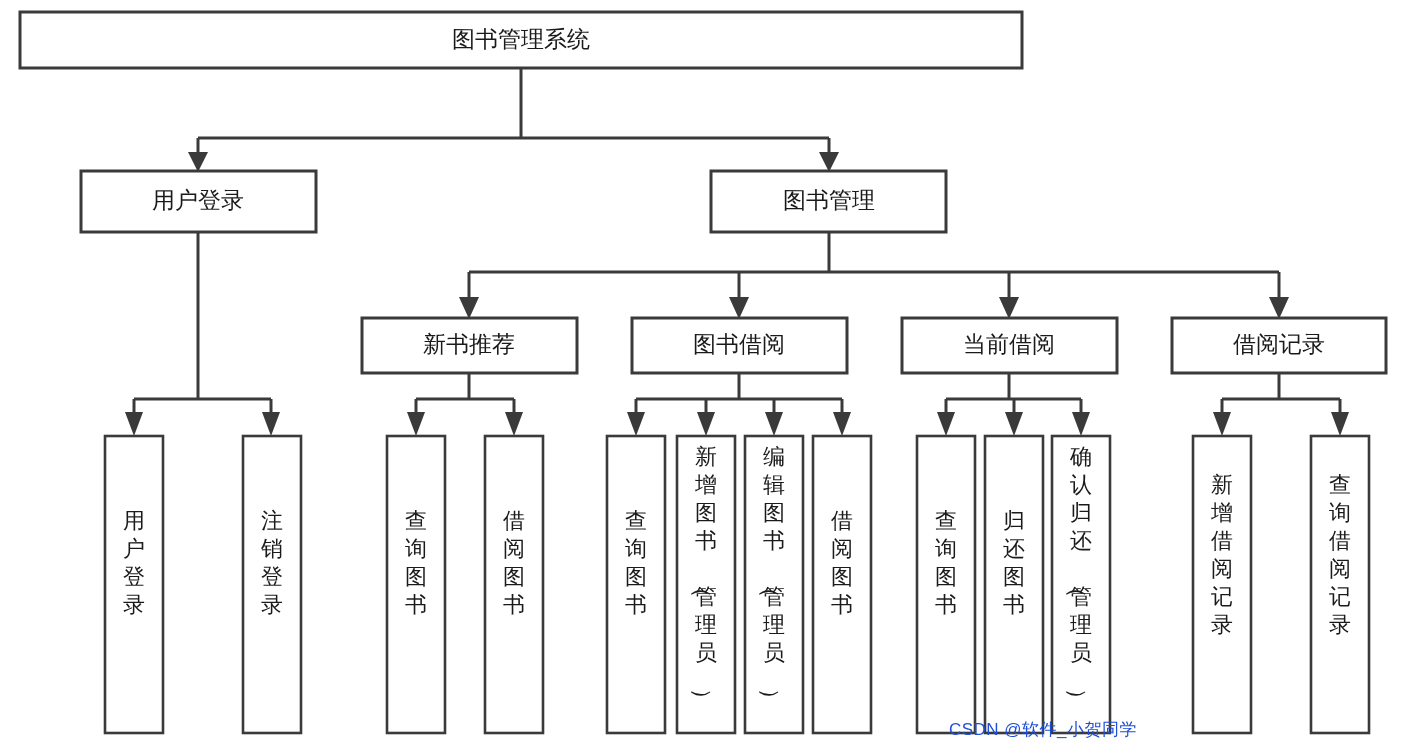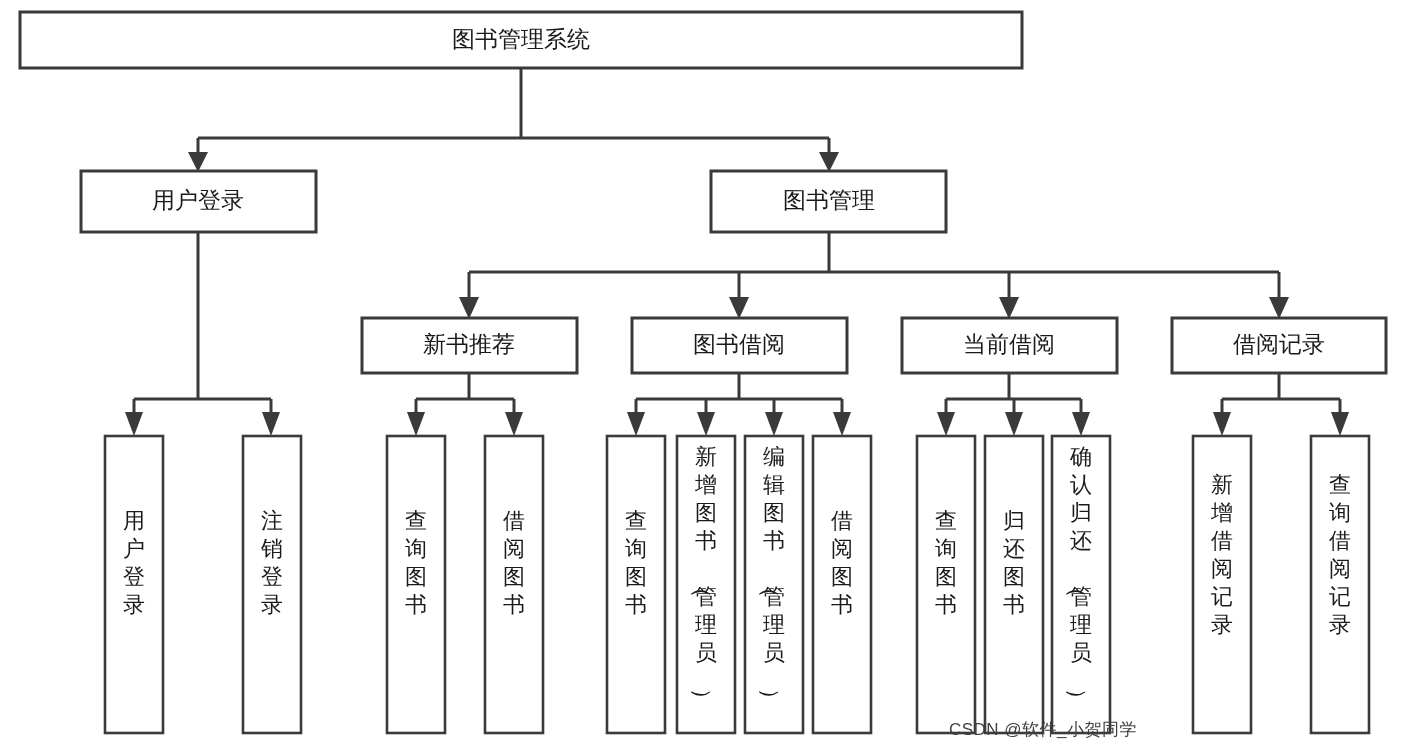--- a/index.html
+++ b/index.html
@@ -56,21 +56,21 @@
     fill: #1a1a1a;
     font-size: 22px;
     text-anchor: middle;
   }
   .watermark {
     position: absolute;
     right: 12px;
     bottom: 6px;
     font-family: "Liberation Sans", "DejaVu Sans", sans-serif;
     font-size: 17px;
-    color: #404040;
+    color: #1d4ed8;
     letter-spacing: 0.5px;
     white-space: nowrap;
     pointer-events: none;
   }
 </style>
 </head>
 <body>
 
 <div id="diagram-root">
   <svg class="flow" viewBox="0 0 1405 747" xmlns="http://www.w3.org/2000/svg">

